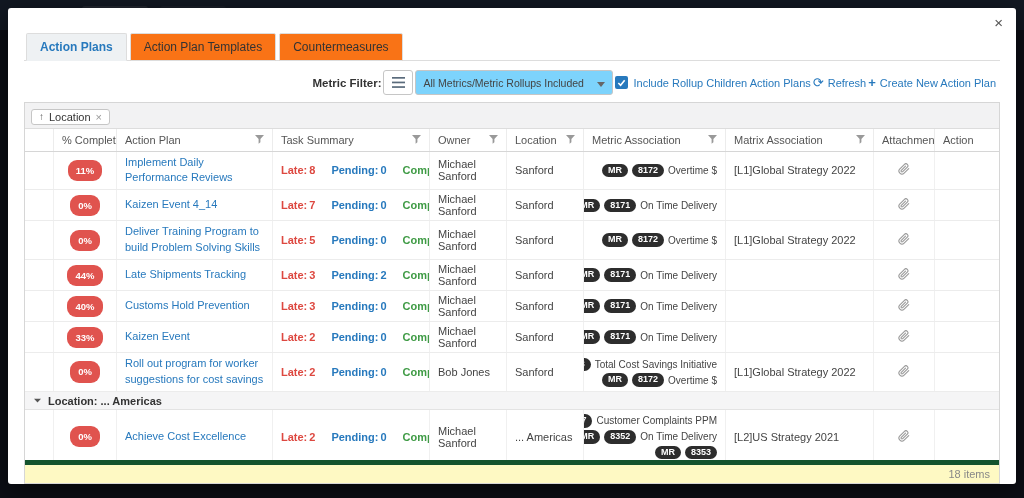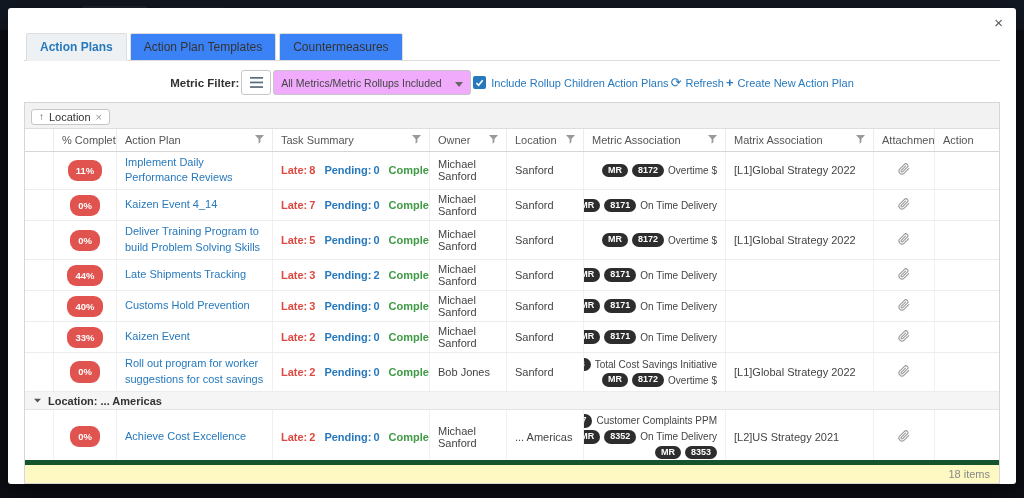--- a/index.html
+++ b/index.html
@@ -18,28 +18,28 @@
   .hdr-glyph{color:rgba(255,255,255,.5);font-size:11px}
   .overlay{position:absolute;inset:0;background:rgba(6,8,12,.55)}
 
   
   .modal{position:absolute;left:8px;top:8px;width:1008px;height:476px;background:#fff;
     border-radius:3px;box-shadow:0 6px 24px rgba(0,0,0,.55);display:flex;flex-direction:column}
   .modal-close{position:absolute;top:7px;right:13px;font-size:15px;color:#555;cursor:pointer;line-height:1}
 
   .tabstrip{display:flex;gap:3px;margin:24px 16px 0;border-bottom:1px solid #ddd;padding-left:2px}
   .tab{font-size:12px;padding:6px 13px;border:1px solid #ddd;border-radius:2px 2px 0 0;
-    color:#333;background:#3b82f6;position:relative;top:1px;border-bottom:1px solid #ddd;cursor:pointer}
+    color:#333;background:#f97316;position:relative;top:1px;border-bottom:1px solid #ddd;cursor:pointer}
   .tab.active{color:#2779bd;font-weight:700;background:#eef1f3;border-bottom:1px solid #eef1f3}
 
-  .filter-row{display:flex;align-items:center;justify-content:center;gap:2px;margin:9px 8px 7px;font-size:11px}
+  .filter-row{display:flex;align-items:center;justify-content:flex-end;gap:2px;margin:9px 20px 7px;font-size:11px}
   .mf-label{font-weight:700;color:#333;font-size:11.5px}
   .icon-btn{width:30px;height:25px;border:1px solid #c6c6c6;border-radius:3px;display:flex;
     align-items:center;justify-content:center;background:#fff;cursor:pointer;flex:none}
-  .dropdown{width:198px;height:25px;border:1px solid #c6c6c6;border-radius:3px;background:#f0abfc;
+  .dropdown{width:198px;height:25px;border:1px solid #c6c6c6;border-radius:3px;background:#7dd3fc;
     display:flex;align-items:center;justify-content:space-between;padding:0 7px;color:#444;cursor:pointer;flex:none}
   .dd-text{white-space:nowrap;overflow:hidden;font-size:10.5px}
   .cb-wrap{display:flex;align-items:center;gap:5px;cursor:pointer}
   .checkbox{width:13px;height:13px;background:#2779bd;border-radius:2px;display:flex;
     align-items:center;justify-content:center;flex:none}
   .cb-label{color:#2779bd}
   .link{display:flex;align-items:center;gap:4px;color:#2779bd;cursor:pointer;white-space:nowrap}
   .refresh-g{font-size:13px;line-height:1}
   .plus-g{font-weight:700;font-size:13px;line-height:1}
 
@@ -60,21 +60,21 @@
 
   .grid-body{flex:1;min-height:0;overflow:hidden}
   .row{border-bottom:1px solid #ececec;background:#fff}
   .cell{padding:3px 8px;font-size:11px;color:#444;border-left:1px solid #f0f0f0;display:flex;
     align-items:center;min-width:0;overflow:hidden}
   .cell:first-child{border-left:none}
   .c-pct{justify-content:center}
   .badge{border-radius:9px;color:#fff;font-size:9.5px;font-weight:700;padding:5px 8px;line-height:1.2}
   .badge.red{background:#e0534e}
   .plan-link{color:#2779bd;line-height:1.45;cursor:pointer;text-decoration:none}
-  .c-task{white-space:nowrap;gap:9px}
+  .c-task{white-space:nowrap;gap:16px}
   .ts b{font-weight:700;margin-left:2px}
   .ts.late{color:#dd4840;font-weight:700}
   .ts.pending{color:#2779bd;font-weight:700}
   .ts.complete{color:#3f9b45;font-weight:700}
   .c-metric{flex-direction:column;align-items:flex-end;justify-content:center;gap:2px;padding:4px 8px}
   .mline{display:flex;align-items:center;gap:4px;white-space:nowrap}
   .pill{background:#2d2d2d;color:#fff;border-radius:8px;font-size:9px;font-weight:700;padding:1px 6px;line-height:1.3}
   .mname{font-size:10px;color:#444}
   .c-att{justify-content:center}
   .group-row{display:flex;align-items:center;gap:6px;background:#f5f5f6;border-bottom:1px solid #e3e3e3;

